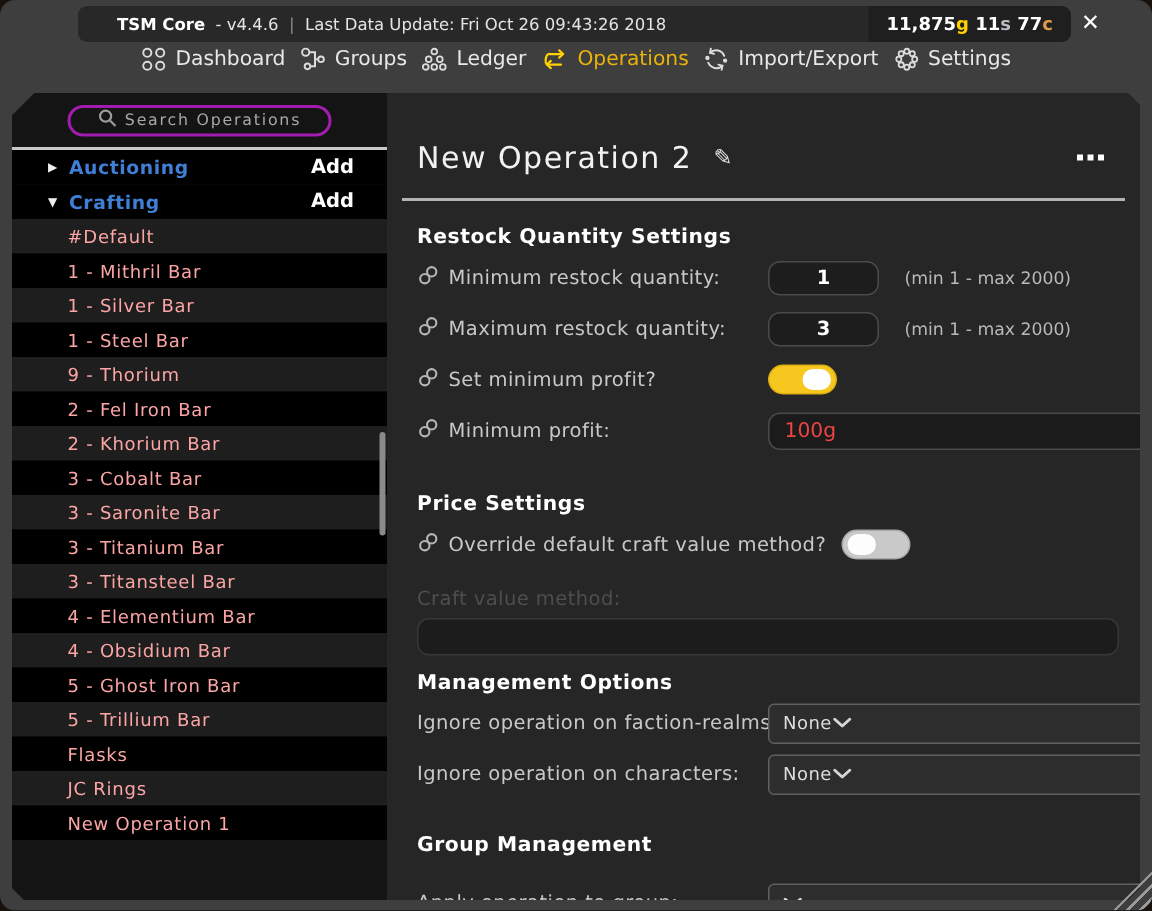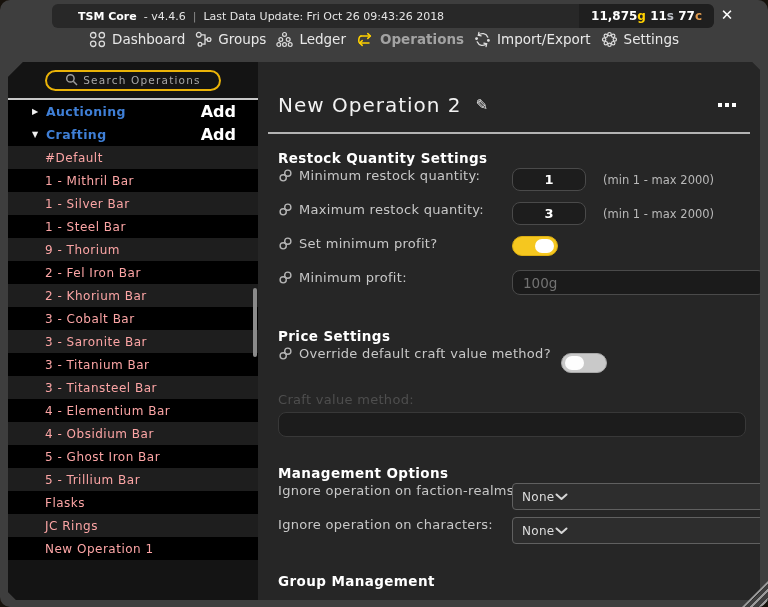--- a/index.html
+++ b/index.html
@@ -22,42 +22,42 @@
   .unit-g { color:#ffd100; } .unit-s { color:#b9bdc4; } .unit-c { color:#e09a4e; }
   .close-btn { position:absolute; right:30px; top:4px; width:22px; height:22px;
     color:#fff; font-size:15px; font-weight:bold; display:flex; align-items:center;
     justify-content:center; cursor:pointer; }
 
   
   .navbar { height:22px; display:flex; align-items:center; justify-content:center;
     gap:10px; }
   .tab { display:flex; align-items:center; gap:6px; font-size:13.5px; color:#e8e8e8;
     cursor:pointer; white-space:nowrap; }
-  .tab.active { color:#a3a3a3;font-weight:bold; }
+  .tab.active { color:#eab308; }
   .tab svg { display:block; }
 
   
   .content { position:absolute; left:8px; right:8px; top:62px; bottom:7px;
     background:#262626; display:flex; overflow:hidden;
     clip-path:polygon(15px 0, calc(100% - 8px) 0, 100% 8px, 100% calc(100% - 8px),
       calc(100% - 8px) 100%, 8px 100%, 0 calc(100% - 8px), 0 15px); }
 
   
   .sidebar { position:relative; width:250px; flex:0 0 250px; background:#141414;
     overflow:hidden; }
   .search-wrap { height:36px; display:flex; align-items:center; justify-content:center; }
-  .search-box { width:176px; height:21px; border:2px solid #eab308; border-radius:12px;
+  .search-box { width:176px; height:21px; border:2px solid #a21caf; border-radius:12px;
     display:flex; align-items:center; justify-content:center; gap:5px;
     color:#a8a8a8; font-size:10.5px; letter-spacing:1.2px; cursor:text; }
   .side-sep { height:2px; background:#c8c8c8; }
   .cat-row { height:23px; display:flex; align-items:center; background:#000;
     padding:0 22px 0 24px; cursor:pointer; }
   .cat-arrow { width:14px; font-size:8px; color:#f0f0f0; }
   .cat-label { font-size:12.5px; font-weight:bold; color:#3f7fd6; letter-spacing:.4px; }
-  .cat-add { margin-left:auto; font-size:16px; font-weight:bold; color:#fff; }
+  .cat-add { margin-left:auto; font-size:13px; font-weight:bold; color:#fff; }
   .op-item { height:23px; display:flex; align-items:center; padding-left:37px;
     font-size:12px; color:#fca5a5; letter-spacing:.5px; cursor:pointer; white-space:nowrap; }
   .op-items .op-item:nth-child(odd) { background:#1e1e1e; }
   .op-items .op-item:nth-child(even) { background:#000; }
   .scroll-thumb { position:absolute; right:1px; top:226px; width:4px; height:69px;
     background:#8a8a8a; border-radius:2px; }
 
   
   .vline { position:absolute; left:250px; top:58px; bottom:0; width:2px; background:#787878; }
 
@@ -66,35 +66,35 @@
   .title-row { height:56px; margin:16px 10px; border-bottom:2px solid #b3b3b3;
     display:flex; align-items:center; padding:0 4px 0 10px; }
   .page-title { font-size:20px; color:#f2f2f2; letter-spacing:1px; font-weight:normal; }
   .pencil { margin-left:14px; font-size:15px; color:#e5e5e5; cursor:pointer; }
   .more { margin-left:auto; margin-right:10px; display:flex; gap:3px; cursor:pointer; }
   .more i { width:4px; height:4px; background:#fff; display:block; }
 
   .sec-head { margin:14px 0 0 20px; height:18px; font-size:13.5px; font-weight:bold;
     color:#fff; letter-spacing:.4px; }
   .sec-head.price { margin-top:24px; }
-  .sec-head.mgmt { margin-top:28px; }
+  .sec-head.mgmt { margin-top:10px; }
   .sec-head.group { margin-top:22px; }
 
-  .row { position:relative; height:34px; display:flex; 
+  .row { position:relative; height:34px; display:flex; align-items:center;
     padding-left:20px; }
   .row .link-icon { margin-right:6px; flex:0 0 auto; }
   .row-label { font-size:13px; color:#c8c8c8; letter-spacing:.3px; white-space:nowrap; }
   .ctrl { position:absolute; left:254px; display:flex; align-items:center; gap:17px; }
 
   .num-input { width:74px; height:23px; background:#1d1d1d; border:1px solid #4a4a4a;
     border-radius:8px; color:#fff; font-size:13px; font-weight:bold; text-align:center;
     font-family:"DejaVu Sans", sans-serif; outline:none; }
   .note { font-size:11.5px; color:#b9b9b9; white-space:nowrap; }
   .wide-input { width:254px; height:25px; background:#1b1b1b; border:1px solid #4a4a4a;
-    border-radius:8px; color:#737373; font-size:13.5px; padding:0 10px;
+    border-radius:8px; color:#ef4444; font-size:13.5px; padding:0 10px;
     font-family:"DejaVu Sans", sans-serif; outline:none; }
 
   .toggle { position:relative; width:46px; height:20px; border-radius:10px; cursor:pointer; }
   .toggle.on { background:#f5c71f; border:1px solid #dcae12; }
   .toggle.on .knob { position:absolute; right:3px; top:2px; width:19px; height:14px;
     border-radius:7px; background:#fff; }
   .toggle.off { background:#c9c9c9; border:1px solid #a8a8a8; }
   .toggle.off .knob { position:absolute; left:3px; top:2px; width:19px; height:14px;
     border-radius:7px; background:#fdfdfd; }
 

